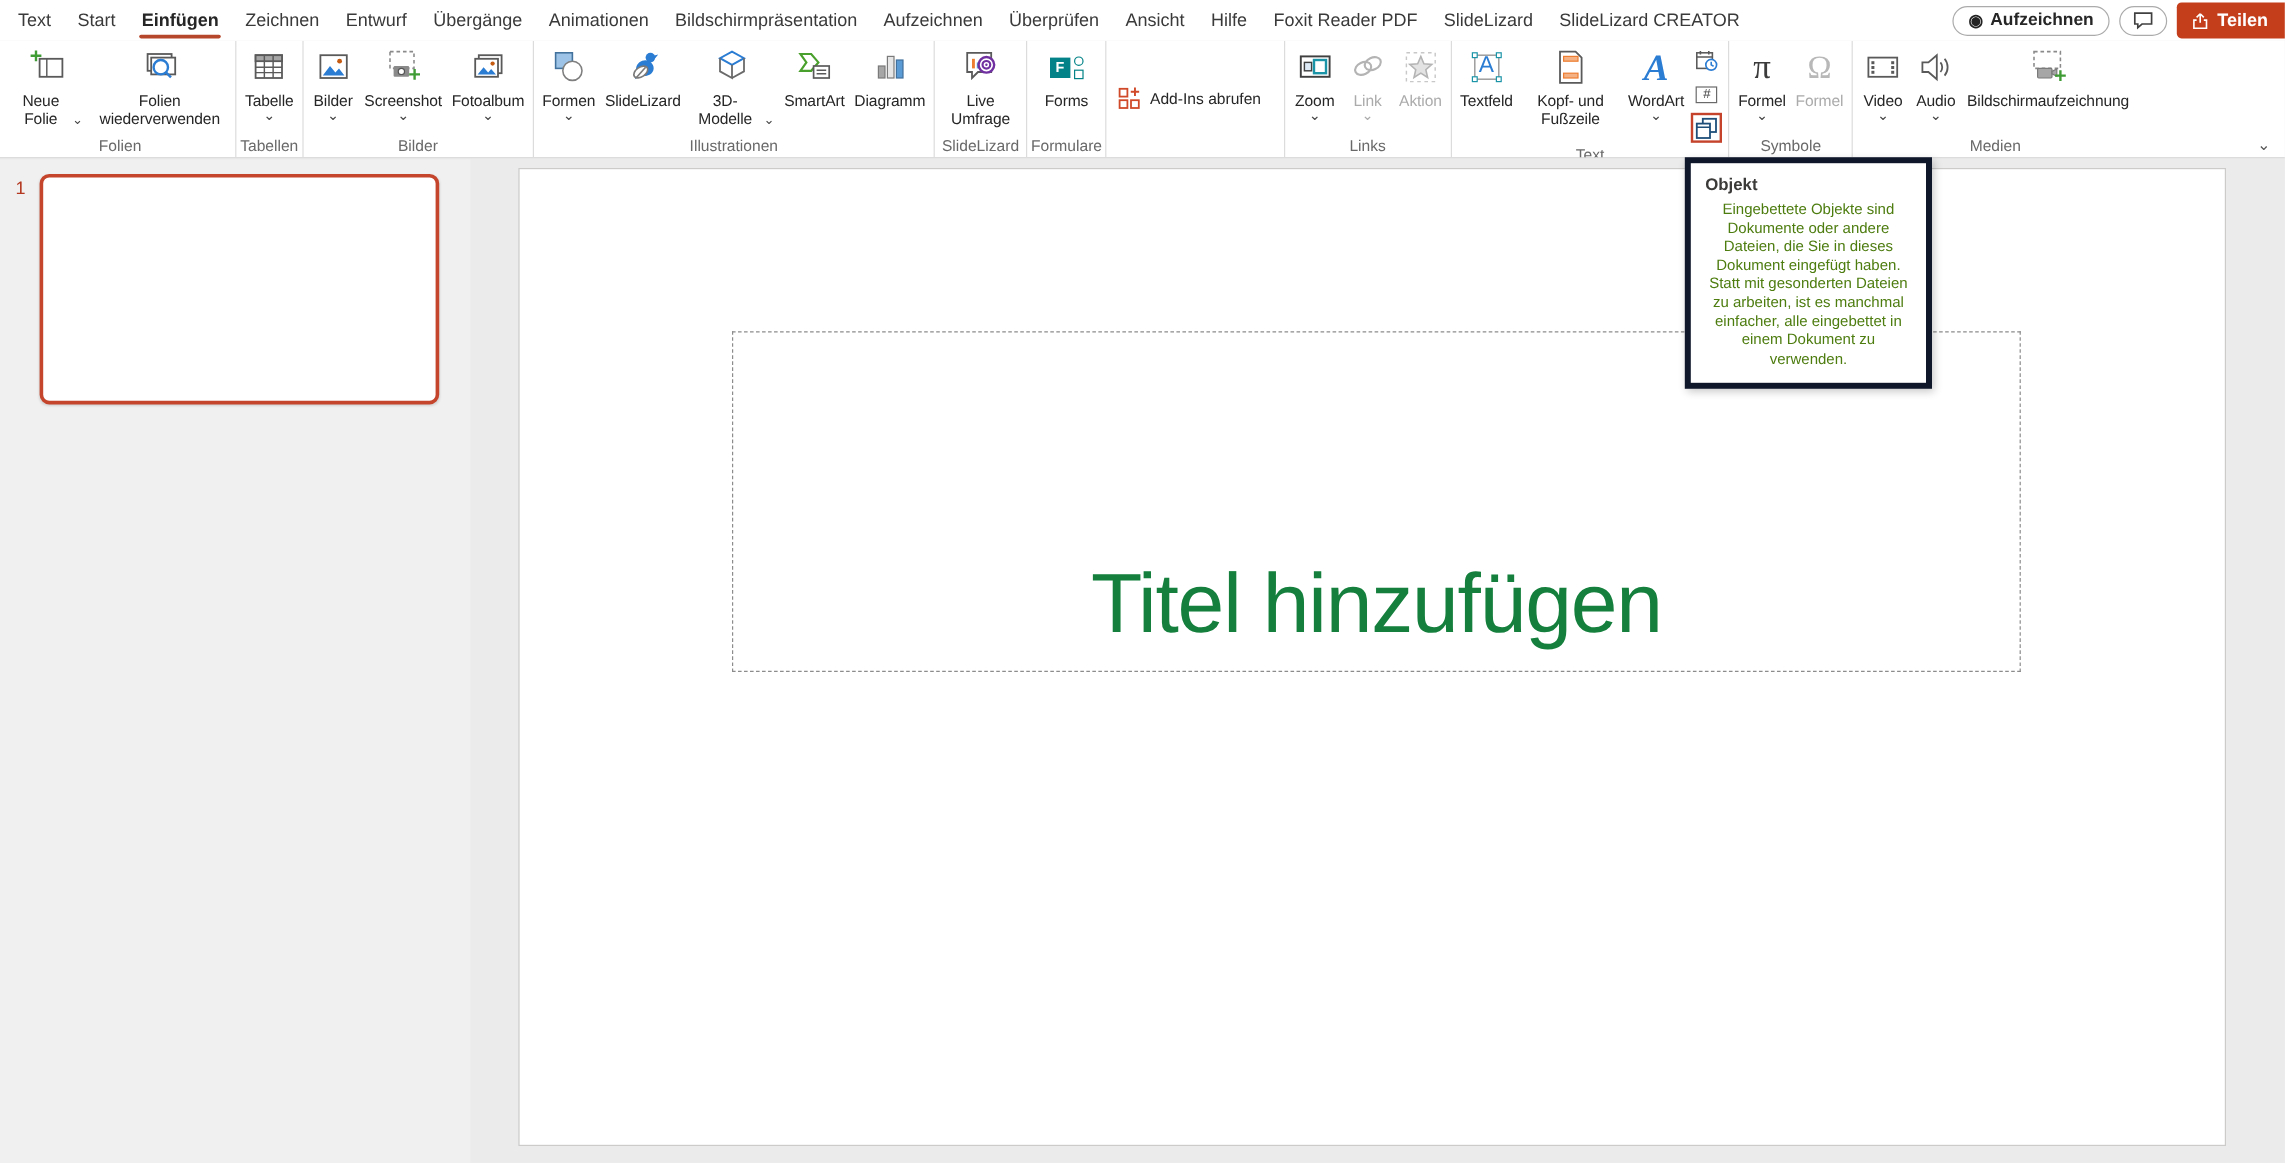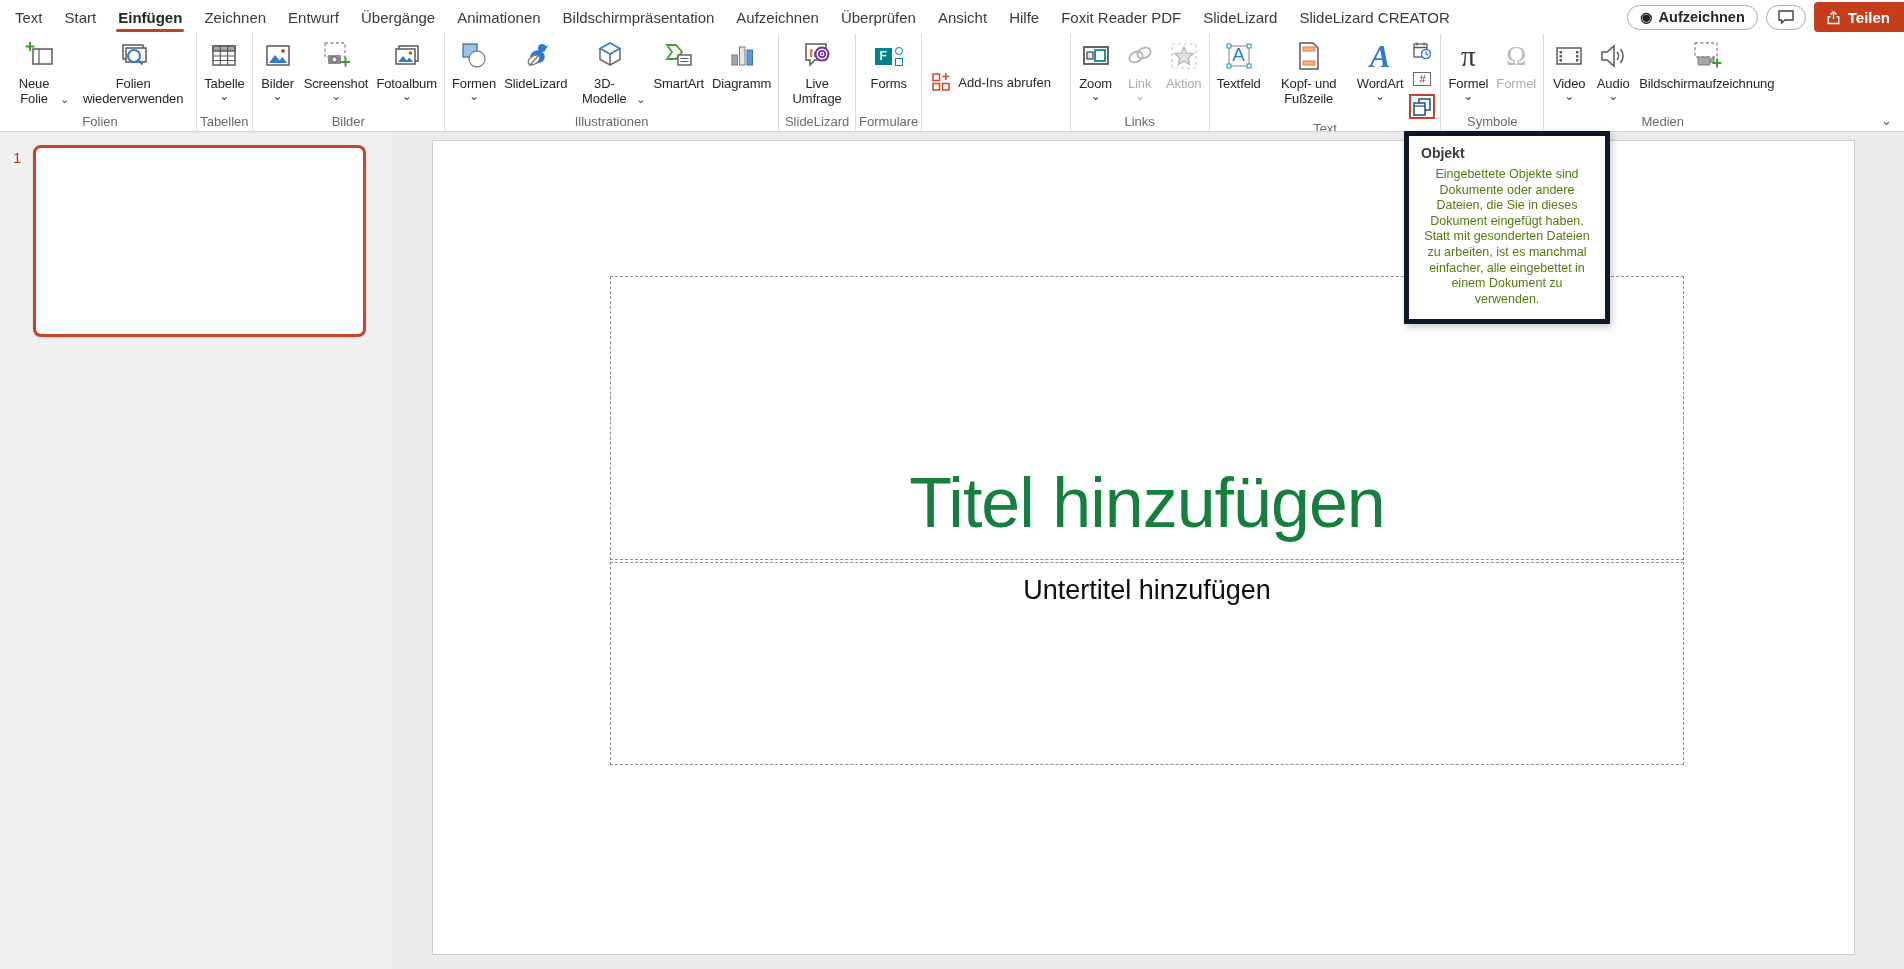--- a/index.html
+++ b/index.html
@@ -502,22 +502,19 @@
 <div class="workspace">
   <div class="slides-panel">
     <div class="thumb-num">1</div>
     <div class="thumb"></div>
   </div>
 
   <div class="canvas">
     <div class="ph ph-title">
       <span class="ph-text">Titel hinzufügen</span>
     </div>
-    <div class="ph ph-sub">
-      <span class="ph-text">Untertitel hinzufügen</span>
-    </div>
   </div>
 </div>
 
 <div class="tooltip">
   <div class="tt-title">Objekt</div>
   <div class="tt-body">Eingebettete Objekte sind Dokumente oder andere Dateien, die Sie in dieses Dokument eingefügt haben. Statt mit gesonderten Dateien zu arbeiten, ist es manchmal einfacher, alle eingebettet in einem Dokument zu verwenden.</div>
 </div>
 
 </body></html>

